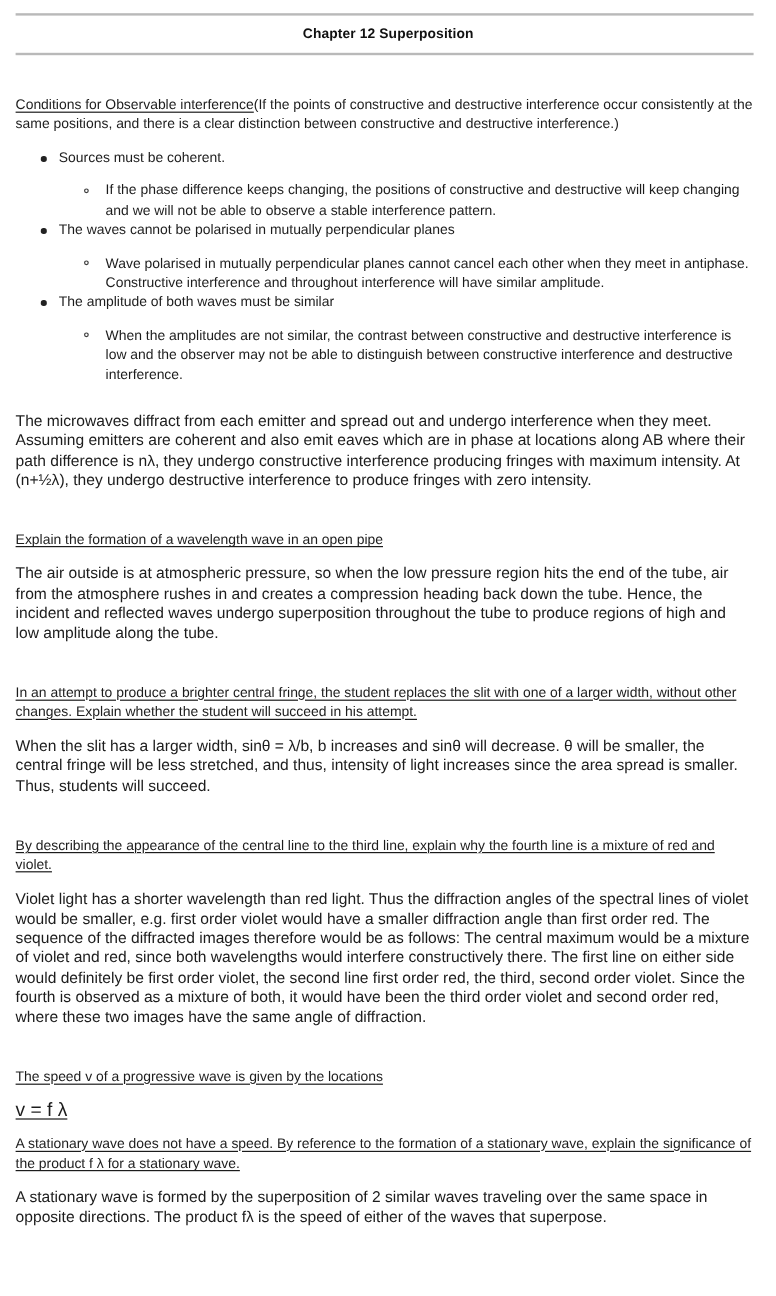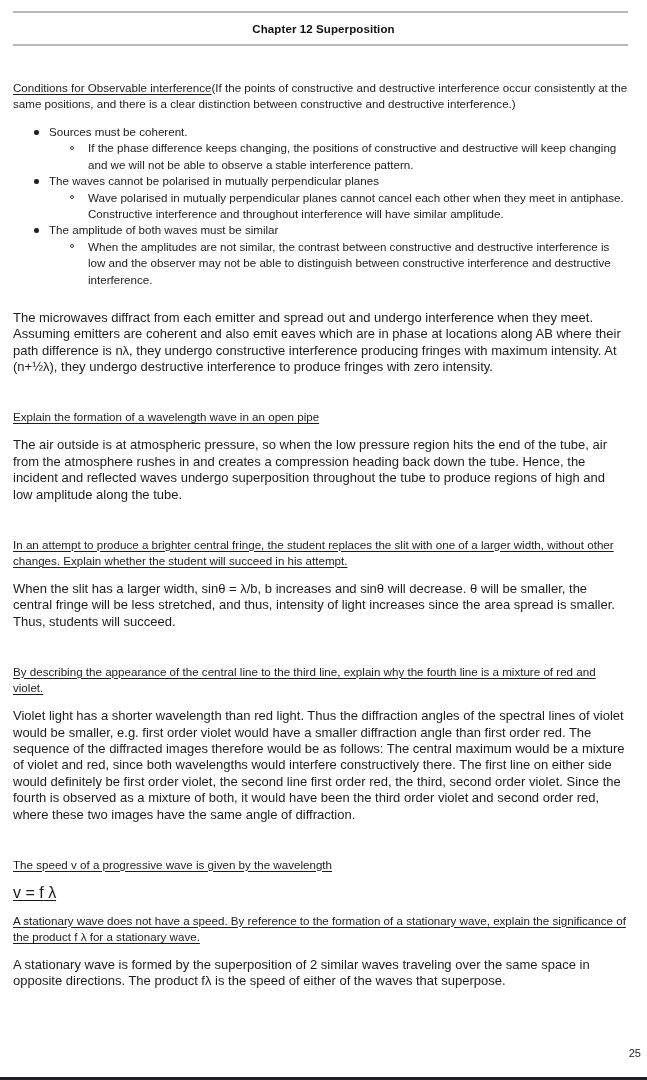--- a/index.html
+++ b/index.html
@@ -90,20 +90,21 @@
     list-style: none;
     margin: 0;
     padding: 0;
   }
   ul.lvl2 > li {
     position: relative;
     padding-left: 39px;
     font-size: 11.6px;
     line-height: 16.4px;
     color: #1c1c1c;
+    margin-top: 11px;
   }
   ul.lvl2 > li > .bullet-hollow {
     position: absolute;
     left: 21px;
     top: 5.5px;
     width: 4px;
     height: 4px;
     border: 1.2px solid #3a3a3a;
     border-radius: 50%;
     box-sizing: border-box;
@@ -214,21 +215,21 @@
     <div class="gap-lg"></div>
 
     <div>
       <p class="heading"><span class="u">By describing the appearance of the central line to the third line, explain why the fourth line is a mixture of red and violet.</span></p>
       <p class="txt">Violet light has a shorter wavelength than red light. Thus the diffraction angles of the spectral lines of violet would be smaller, e.g. first order violet would have a smaller diffraction angle than first order red. The sequence of the diffracted images therefore would be as follows: The central maximum would be a mixture of violet and red, since both wavelengths would interfere constructively there. The first line on either side would definitely be first order violet, the second line first order red, the third, second order violet. Since the fourth is observed as a mixture of both, it would have been the third order violet and second order red, where these two images have the same angle of diffraction.</p>
     </div>
 
     <div class="gap-lg"></div>
 
     <div>
-      <p class="heading"><span class="u">The speed v of a progressive wave is given by the wavelength</span></p>
+      <p class="heading"><span class="u">The speed v of a progressive wave is given by the locations</span></p>
       <div class="equation"><span>v = f λ</span></div>
       <p class="heading"><span class="u">A stationary wave does not have a speed. By reference to the formation of a stationary wave, explain the significance of the product f λ for a stationary wave.</span></p>
       <p class="txt">A stationary wave is formed by the superposition of 2 similar waves traveling over the same space in opposite directions. The product fλ is the speed of either of the waves that superpose.</p>
     </div>
 
     <div class="gap-lg"></div>
 
 
   </div>
 

